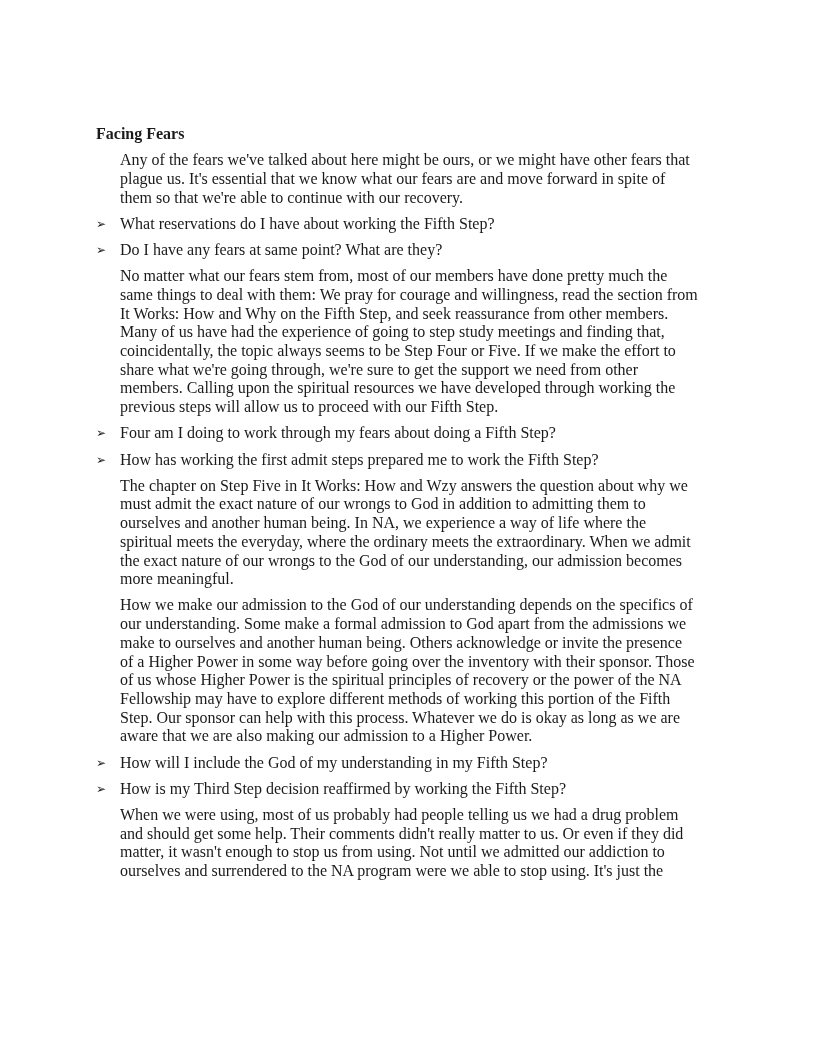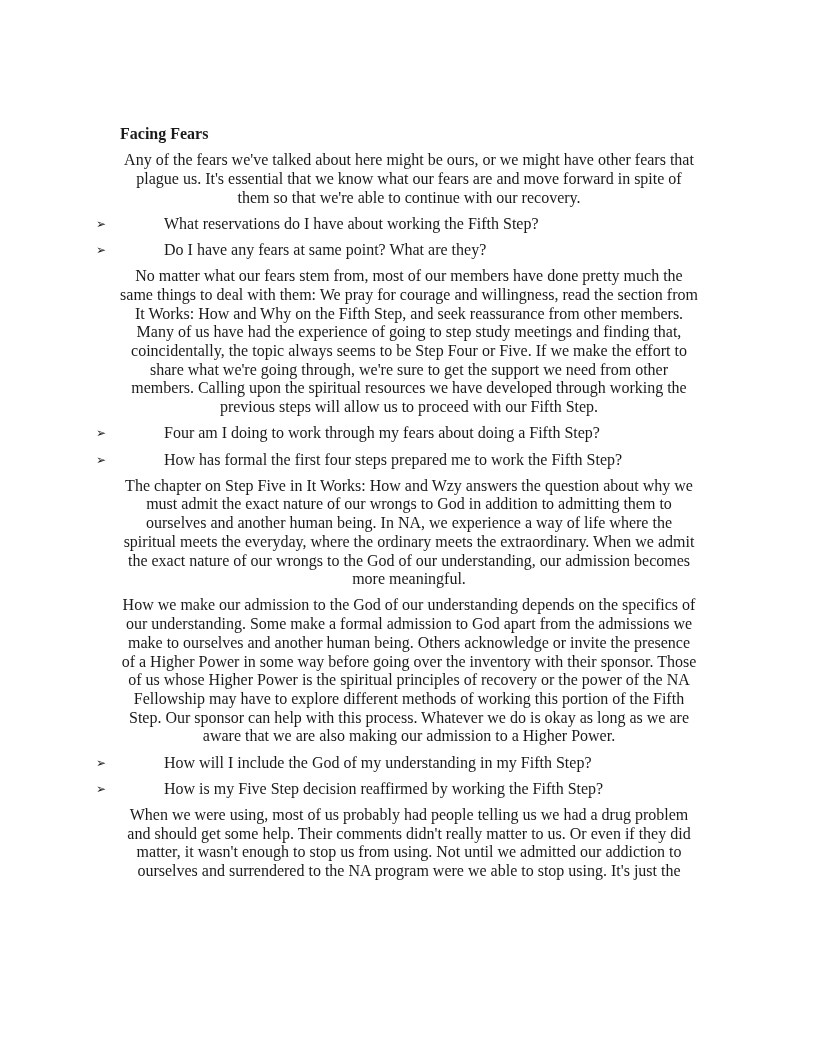--- a/index.html
+++ b/index.html
@@ -25,44 +25,42 @@
     height: 1056px;
     box-sizing: border-box;
     padding: 125px 96px 0 96px;
     overflow: hidden;
   }
   .block {
     margin: 0 0 7.5px 0;
   }
   .heading {
     font-weight: bold;
-    margin-left: 24px;
     width: 578px;
   }
   .para {
     margin-left: 24px;
     width: 578px;
-    text-align: center;
+    text-align: left;
   }
   .bullet {
     display: flex;
     align-items: flex-start;
   }
   .bullet .marker {
     flex: 0 0 24px;
     width: 24px;
     font-family: "DejaVu Sans", sans-serif;
     font-size: 12px;
     line-height: 18.7px;
     color: #1a1a1a;
   }
   .bullet .btext {
     flex: 0 0 578px;
     width: 578px;
-    margin-left: 44px;
   }
 </style>
 </head>
 <body>
 
 <div class="page">
 
   <div class="block heading">Facing Fears</div>
 
   <div class="block para">Any of the fears we've talked about here might be ours, or we might have other fears that plague us. It's essential that we know what our fears are and move forward in spite of them so that we're able to continue with our recovery.</div>
@@ -79,34 +77,34 @@
 
   <div class="block para">No matter what our fears stem from, most of our members have done pretty much the same things to deal with them: We pray for courage and willingness, read the section from It Works: How and Why on the Fifth Step, and seek reassurance from other members. Many of us have had the experience of going to step study meetings and finding that, coincidentally, the topic always seems to be Step Four or Five. If we make the effort to share what we're going through, we're sure to get the support we need from other members. Calling upon the spiritual resources we have developed through working the previous steps will allow us to proceed with our Fifth Step.</div>
 
   <div class="block bullet">
     <span class="marker">➢</span>
     <span class="btext">Four am I doing to work through my fears about doing a Fifth Step?</span>
   </div>
 
   <div class="block bullet">
     <span class="marker">➢</span>
-    <span class="btext">How has formal the first four steps prepared me to work the Fifth Step?</span>
+    <span class="btext">How has working the first admit steps prepared me to work the Fifth Step?</span>
   </div>
 
 
   <div class="block para">The chapter on Step Five in It Works: How and Wzy answers the question about why we must admit the exact nature of our wrongs to God in addition to admitting them to ourselves and another human being. In NA, we experience a way of life where the spiritual meets the everyday, where the ordinary meets the extraordinary. When we admit the exact nature of our wrongs to the God of our understanding, our admission becomes more meaningful.</div>
 
   <div class="block para">How we make our admission to the God of our understanding depends on the specifics of our understanding. Some make a formal admission to God apart from the admissions we make to ourselves and another human being. Others acknowledge or invite the presence of a Higher Power in some way before going over the inventory with their sponsor. Those of us whose Higher Power is the spiritual principles of recovery or the power of the NA Fellowship may have to explore different methods of working this portion of the Fifth Step. Our sponsor can help with this process. Whatever we do is okay as long as we are aware that we are also making our admission to a Higher Power.</div>
 
   <div class="block bullet">
     <span class="marker">➢</span>
     <span class="btext">How will I include the God of my understanding in my Fifth Step?</span>
   </div>
 
   <div class="block bullet">
     <span class="marker">➢</span>
-    <span class="btext">How is my Five Step decision reaffirmed by working the Fifth Step?</span>
+    <span class="btext">How is my Third Step decision reaffirmed by working the Fifth Step?</span>
   </div>
 
 
   <div class="block para">When we were using, most of us probably had people telling us we had a drug problem and should get some help. Their comments didn't really matter to us. Or even if they did matter, it wasn't enough to stop us from using. Not until we admitted our addiction to ourselves and surrendered to the NA program were we able to stop using. It's just the</div>
 
 </div>
 
 </body></html>

